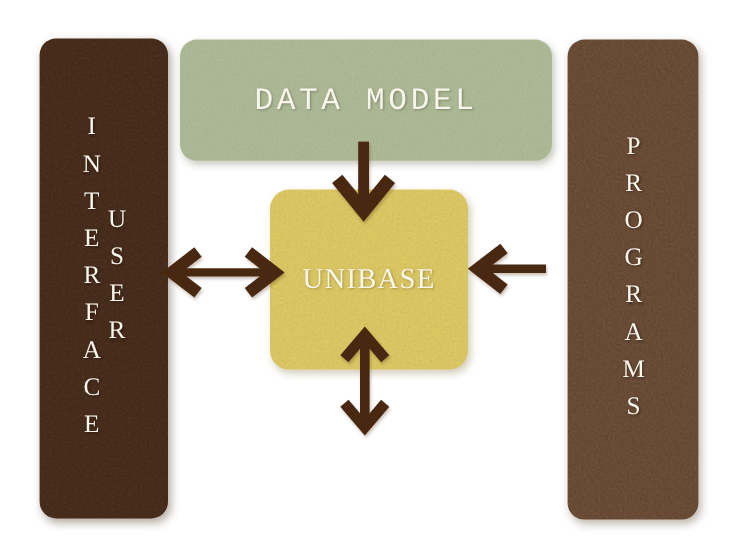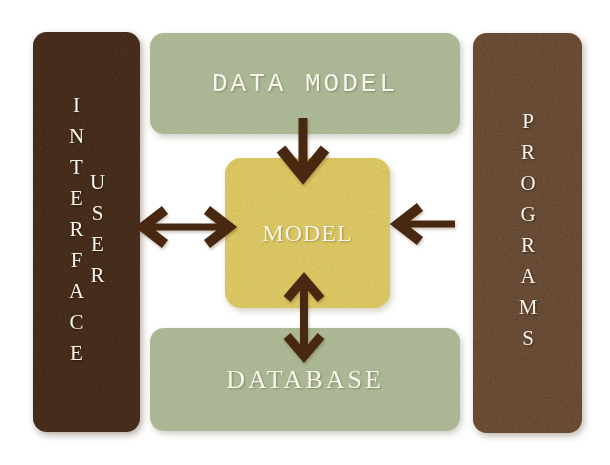--- a/index.html
+++ b/index.html
@@ -126,41 +126,31 @@
     <svg class="tex">
       <filter id="tT">
           <feTurbulence type="fractalNoise" baseFrequency="0.55" numOctaves="2" seed="5"></feTurbulence>
         <feColorMatrix type="matrix" values="0 0 0 0 0  0 0 0 0 0  0 0 0 0 0  0.45 0.4 0.3 0 0"></feColorMatrix>
         </filter>
       <rect width="100%" height="100%" filter="url(#tT)" opacity="0.10"></rect>
     </svg>
     <div class="node-label hlabel">DATA MODEL</div>
   </div>
 
-  <div class="node box-green box-bottom">
-    <svg class="tex">
-      <filter id="tB">
-          <feTurbulence type="fractalNoise" baseFrequency="0.55" numOctaves="2" seed="9"></feTurbulence>
-        <feColorMatrix type="matrix" values="0 0 0 0 0  0 0 0 0 0  0 0 0 0 0  0.45 0.4 0.3 0 0"></feColorMatrix>
-        </filter>
-      <rect width="100%" height="100%" filter="url(#tB)" opacity="0.10"></rect>
-    </svg>
-    <div class="node-label hlabel">DATABASE</div>
-  </div>
 
   <div class="node box-center">
     <svg class="tex">
       <filter id="tC">
           <feTurbulence type="fractalNoise" baseFrequency="0.5" numOctaves="2" seed="3"></feTurbulence>
         <feColorMatrix type="matrix" values="0 0 0 0 0  0 0 0 0 0  0 0 0 0 0  0.5 0.45 0.2 0 0"></feColorMatrix>
         </filter>
       <rect width="100%" height="100%" filter="url(#tC)" opacity="0.12"></rect>
     </svg>
     <div class="node-label center-lines">
-      <span>MODEL</span>
+      <span>UNIBASE</span>
     </div>
   </div>
 
   <svg class="arrows" width="610" height="465" viewBox="0 0 610 465">
 
     <g>
       <line x1="303" y1="118" x2="303" y2="170" stroke-width="9"></line>
       <polyline points="281,149 303,176 325,149" stroke-width="11" stroke-linejoin="miter" stroke-miterlimit="6"></polyline>
     </g>
 

